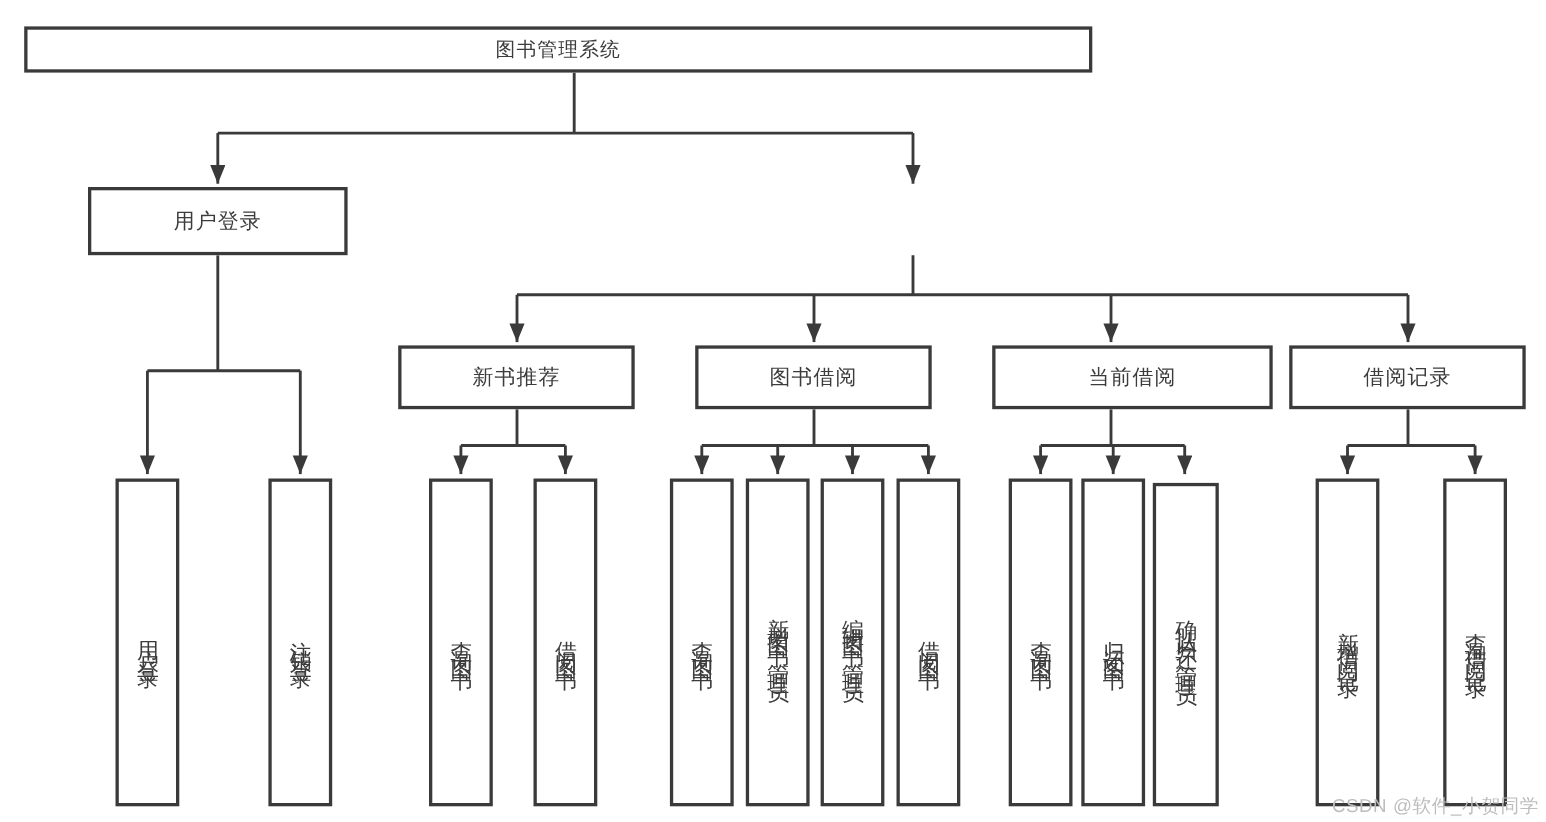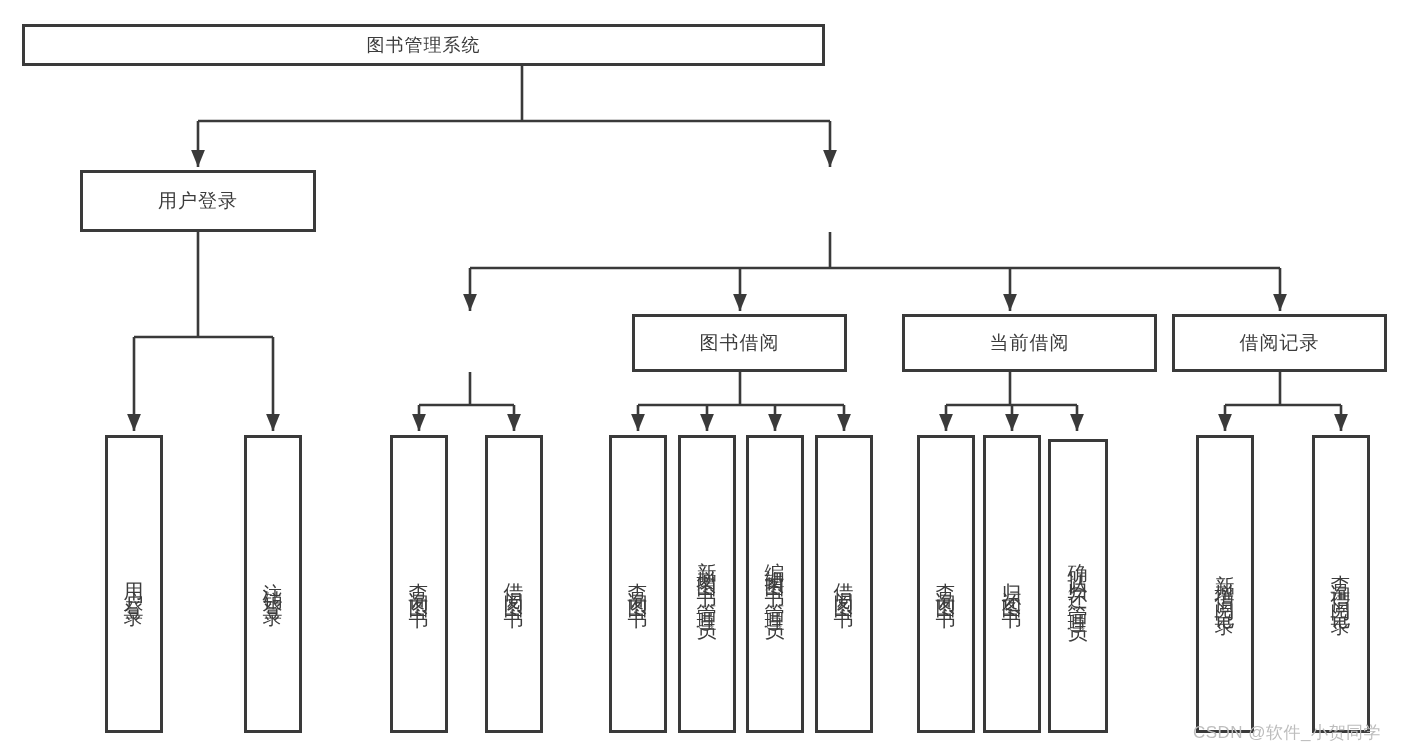--- a/index.html
+++ b/index.html
@@ -30,21 +30,21 @@
   .node.h{font-size:19px;letter-spacing:1px;}
   .node.leaf{font-size:20px;}
   .leaf .vtext{
     writing-mode:vertical-rl;
     text-orientation:mixed;
     line-height:1.1;
     letter-spacing:0.42em;
   }
   .watermark{
     position:absolute;
-    right:24px;bottom:3px;
+    right:6px;bottom:3px;
     color:var(--wm);
     font-size:17px;
     letter-spacing:0.5px;
     white-space:nowrap;
     margin-left:26px;
   }
 </style>
 </head>
 <body>
 
@@ -86,28 +86,31 @@
       <line x1="946" y1="405" x2="946" y2="431" marker-end="url(#arrow)"></line>
       <line x1="1012" y1="405" x2="1012" y2="431" marker-end="url(#arrow)"></line>
       <line x1="1077" y1="405" x2="1077" y2="431" marker-end="url(#arrow)"></line>
 
       <path d="M1280 372 V405 M1225 405 H1341"></path>
       <line x1="1225" y1="405" x2="1225" y2="431" marker-end="url(#arrow)"></line>
       <line x1="1341" y1="405" x2="1341" y2="431" marker-end="url(#arrow)"></line>
     </g>
   </svg>
 
-  <div class="node root" style="left:22px;top:24px;width:803px;height:42px">
+  <div class="node root" style="left:22px;top:24px;width:971px;height:42px">
     <span>图书管理系统</span>
   </div>
 
   <div class="node h" style="left:80px;top:170px;width:236px;height:62px">
     <span>用户登录</span>
   </div>
 
+  <div class="node h" style="left:362px;top:314px;width:215px;height:58px">
+    <span>新书推荐</span>
+  </div>
   <div class="node h" style="left:632px;top:314px;width:215px;height:58px">
     <span>图书借阅</span>
   </div>
   <div class="node h" style="left:902px;top:314px;width:255px;height:58px">
     <span>当前借阅</span>
   </div>
   <div class="node h" style="left:1172px;top:314px;width:215px;height:58px">
     <span>借阅记录</span>
   </div>
 

